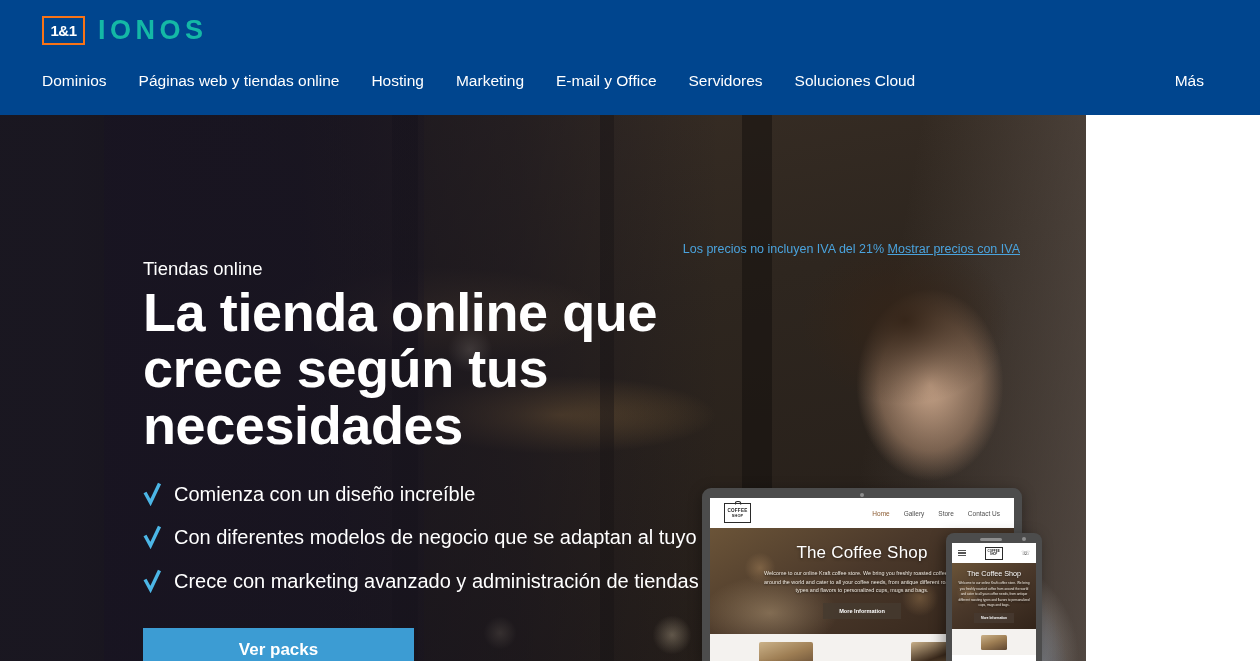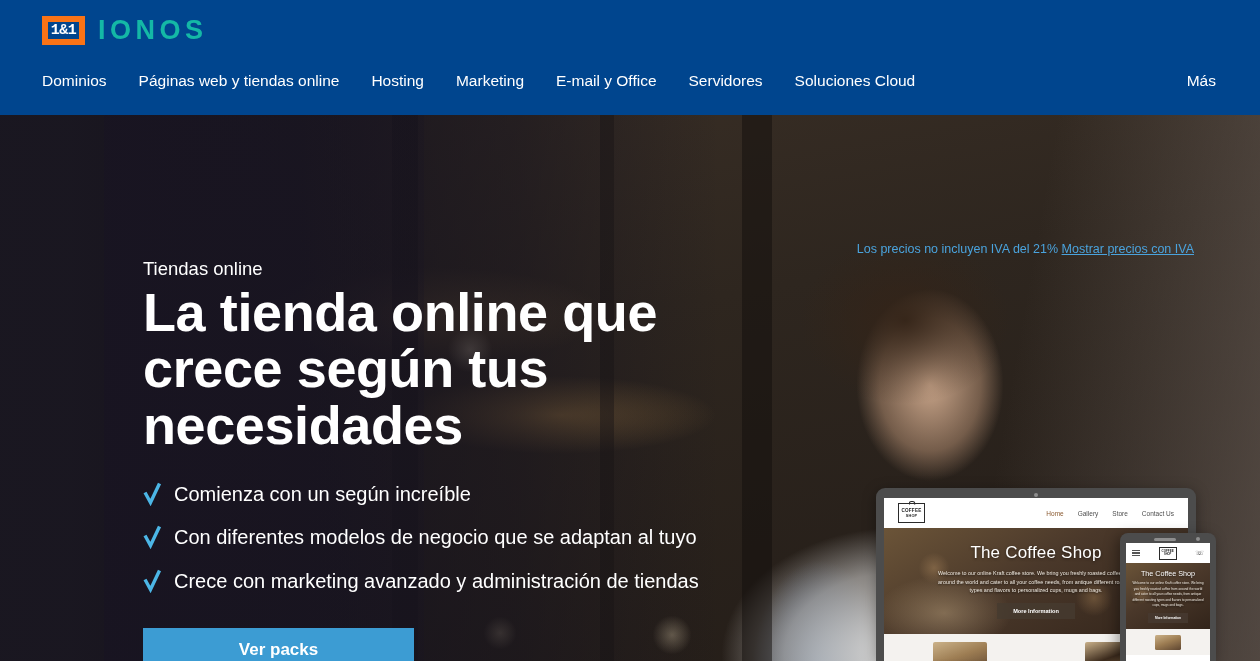--- a/index.html
+++ b/index.html
@@ -25,31 +25,30 @@
     padding:0 40px 0 42px;
   }
   .logo {
     display:flex;
     align-items:center;
     gap:13px;
     cursor:pointer;
   }
   .logo-mark {
     width:43px; height:29px;
-    border:6px solid #f97316;
+    border:2px solid #f97316;
     color:#ffffff;
     font-size:15px;
     font-weight:bold;
     letter-spacing:-0.5px;
     display:flex;
     align-items:center;
     justify-content:center;
     line-height:1;
     background:#00458e;
-    font-family:Liberation Mono, monospace;
   }
   .logo-word {
     color:#14b8a6;
     font-size:27px;
     font-weight:bold;
     letter-spacing:4.5px;
     line-height:1;
   }
   .header-top-right {
     margin-left:auto;
@@ -85,26 +84,26 @@
     padding:12px 40px 0 42px;
   }
   .nav-item {
     color:#ffffff;
     font-size:15.5px;
     margin-right:32px;
     cursor:pointer;
     white-space:nowrap;
     line-height:1.2;
   }
-  .nav-item.last { margin-right:4px; margin-left:auto; }
+  .nav-item.last { margin-right:16px; margin-left:auto; }
 
   
   .hero {
     position:relative;
-    width:1260px;
+    width:1086px;
     height:546px;
     overflow:hidden;
     background:#0c4a6e;
   }
   
   .hero-photo {
     position:absolute; inset:0;
     background:
       
       radial-gradient(ellipse 150px 120px at 905px 205px, rgba(52,36,24,0.95) 0%, rgba(52,36,24,0) 70%),
@@ -484,21 +483,21 @@
     <div class="eyebrow">Tiendas online</div>
     <h1 class="hero-title">La tienda online que crece según tus necesidades</h1>
 
     <ul class="bullets">
       <li class="bullet">
         <span class="bullet-check">
           <svg width="22" height="24" viewBox="0 0 22 24" fill="none">
             <path d="M2 10.5 L7.5 20.5 L16.5 1.5" stroke="#4cb6e6" stroke-width="3.4" stroke-linecap="butt" stroke-linejoin="miter"></path>
           </svg>
         </span>
-        <span class="bullet-text">Comienza con un según increíble</span>
+        <span class="bullet-text">Comienza con un diseño increíble</span>
       </li>
       <li class="bullet">
         <span class="bullet-check">
           <svg width="22" height="24" viewBox="0 0 22 24" fill="none">
             <path d="M2 10.5 L7.5 20.5 L16.5 1.5" stroke="#4cb6e6" stroke-width="3.4" stroke-linecap="butt" stroke-linejoin="miter"></path>
           </svg>
         </span>
         <span class="bullet-text">Con diferentes modelos de negocio que se adaptan al tuyo</span>
       </li>
       <li class="bullet">

